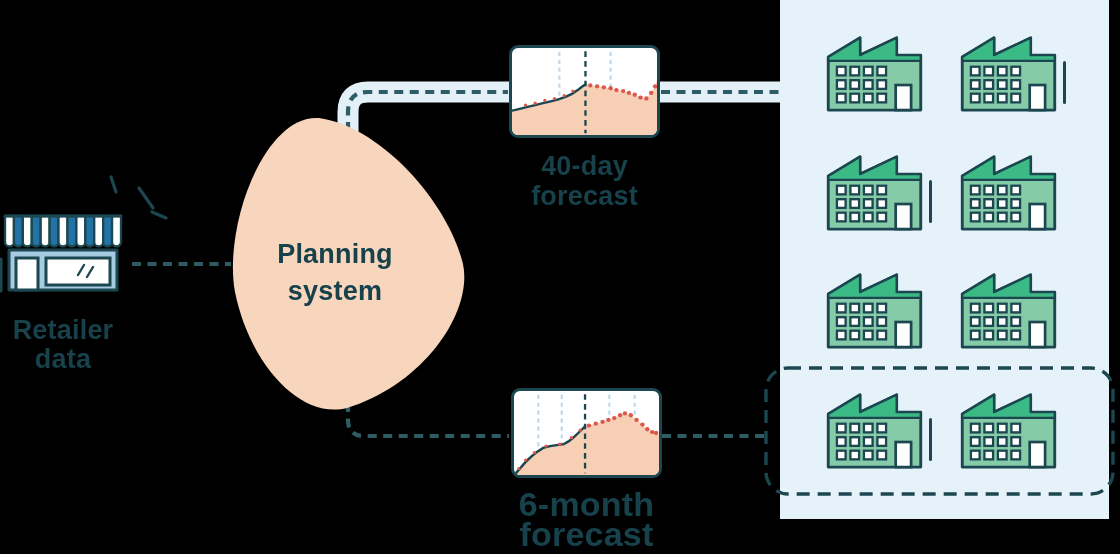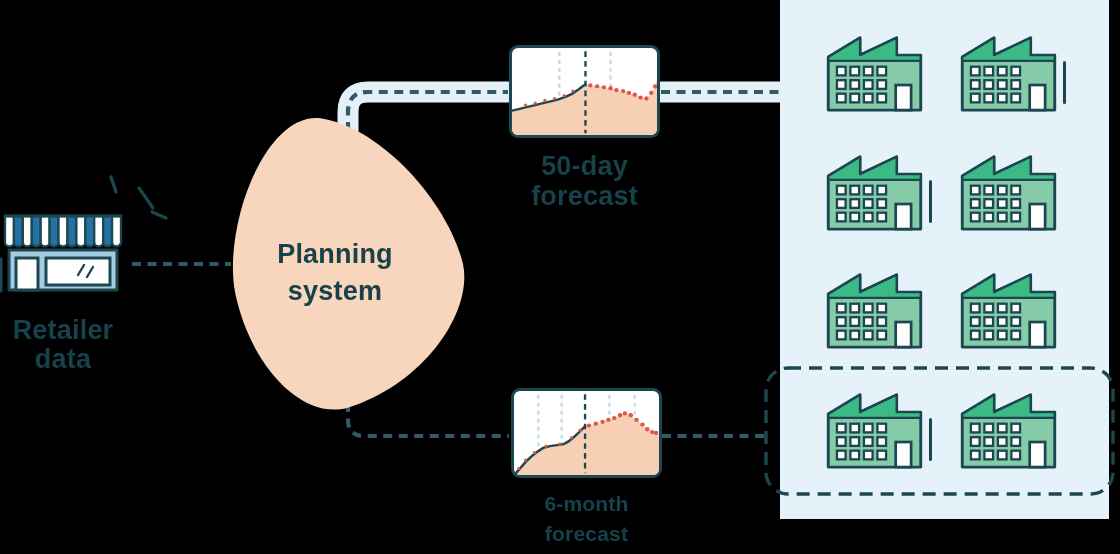--- a/index.html
+++ b/index.html
@@ -8,21 +8,21 @@
     background:var(--background,#000);
     font-family:"Liberation Sans",sans-serif;
   }
   .label{
     position:absolute;color:var(--text,#17414B);font-weight:700;
     text-align:center;white-space:pre-line;letter-spacing:.2px;
   }
   .label-retailer{left:1px;top:316px;width:124px;font-size:27px;line-height:29px;}
   .label-planning{left:235px;top:236px;width:200px;font-size:27px;line-height:37px;}
   .label-90day{left:508px;top:151px;width:153px;font-size:27px;line-height:30px;}
-  .label-6month{left:510px;top:489px;width:153px;font-size:21px;line-height:30px;}
+  .label-6month{left:510px;top:489px;width:153px;font-size:34px;line-height:30px;}
   .label-cpgs{left:844px;top:525px;width:200px;font-size:28px;line-height:30px;}
 
   .panel{
     position:absolute;left:780px;top:0;width:329px;height:519px;
     background:var(--panel,#E6F2F9);
   }
   .factory{position:absolute;width:101px;height:79px;}
   .factory svg{display:block;width:100%;height:100%;overflow:visible;}
   .accent-line{
     position:absolute;right:-7px;top:28px;width:3px;height:43px;
@@ -210,21 +210,21 @@
         <circle cx="137" cy="41" r="2.3" fill="#DD584A"></circle>
         <circle cx="142" cy="44" r="2.3" fill="#DD584A"></circle>
         <circle cx="146" cy="45" r="2.3" fill="#DD584A"></circle>
       </svg>
   </div>
 
   <div class="label label-planning">Planning
 system</div>
   <div class="label label-retailer">Retailer
 data</div>
-  <div class="label label-90day">50-day
+  <div class="label label-90day">40-day
 forecast</div>
   <div class="label label-6month">6-month
 forecast</div>
 
   <svg width="0" height="0" style="position:absolute" aria-hidden="true">
     <defs>
       <symbol id="factory" viewBox="0 0 104 82">
         <path class="f-body" d="M4,80 L4,25 L37,5 L37,23 L75,5 L75,23 L100,23 L100,80 Z"></path>
         <path class="f-roof" d="M4,25 L37,5 L37,23 L75,5 L75,23 L100,23 L100,29 L4,29 Z"></path>
         <rect class="f-win" x="13" y="35" width="9" height="9"></rect>

